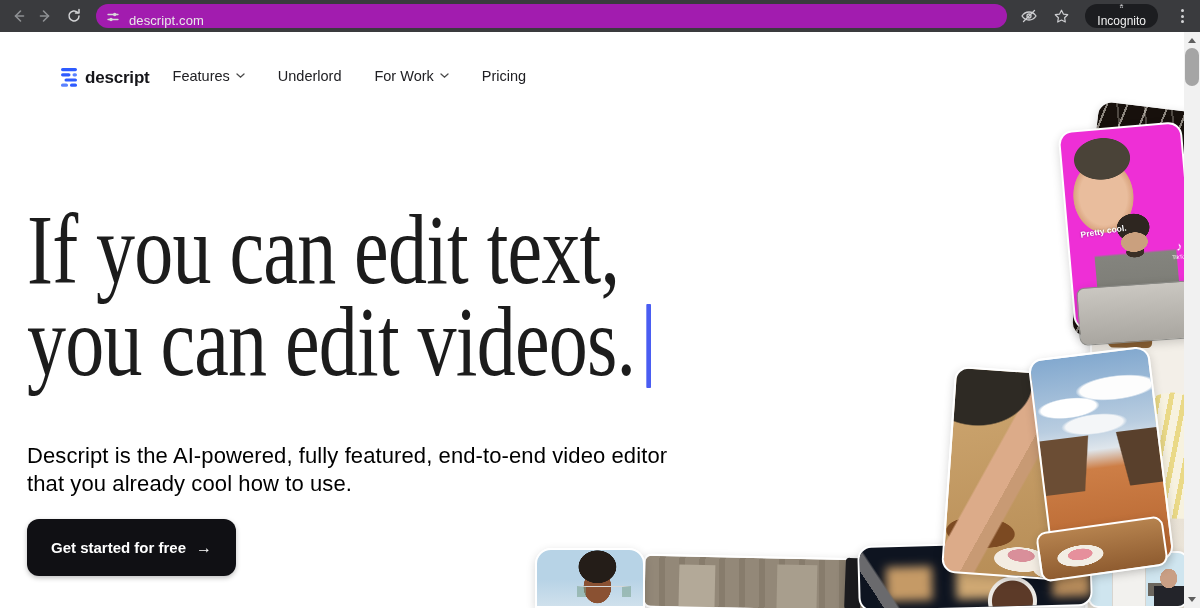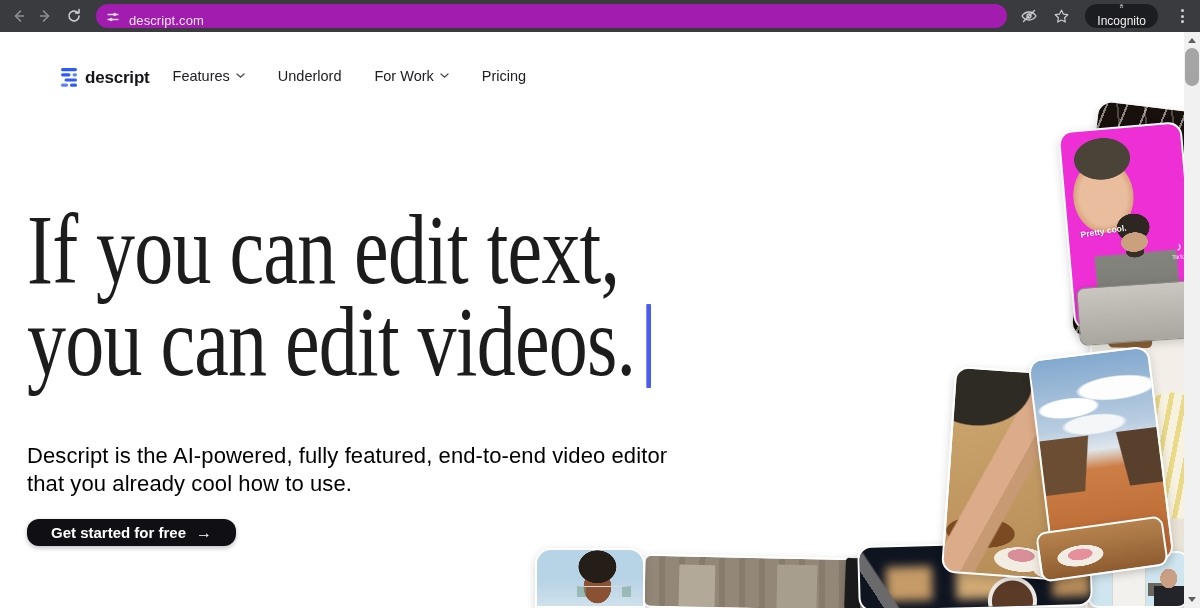--- a/index.html
+++ b/index.html
@@ -53,21 +53,21 @@
   .hero-h1 { position:absolute; left:27px; top:172px;
     font-family:"Liberation Serif", serif; font-weight:400; color:#1c1c1c;
     font-size:100px; line-height:92px; letter-spacing:-1px;
     transform:scaleX(.78); transform-origin:left top; white-space:nowrap; }
   .hline { display:block; }
   .cursor { display:inline-block; width:6px; height:84px; background:#4a5df2;
     vertical-align:-13px; margin-left:14px; border-radius:1px; }
   .hero-sub { position:absolute; left:27px; top:410px; font-size:22px;
     line-height:28px; color:#000000; letter-spacing:.1px; }
   .hero-sub span { display:block; }
-  .btn-cta { position:absolute; left:27px; top:487px; height:27px;
+  .btn-cta { position:absolute; left:27px; top:487px; height:57px;
     background:#101014; color:#fff; border:none; border-radius:12px;
     font-size:15px; font-weight:700; padding:0 24px; display:flex;
     align-items:center; gap:10px; cursor:pointer;
     font-family:"Liberation Sans", sans-serif; box-shadow:0 2px 5px rgba(0,0,0,.25); }
   .btn-cta .arr { font-size:16px; font-weight:400; }
 
   
   .card { position:absolute; border-radius:14px; border:2px solid #fff;
     box-shadow:0 3px 10px rgba(0,0,0,.16); overflow:hidden; }
 

